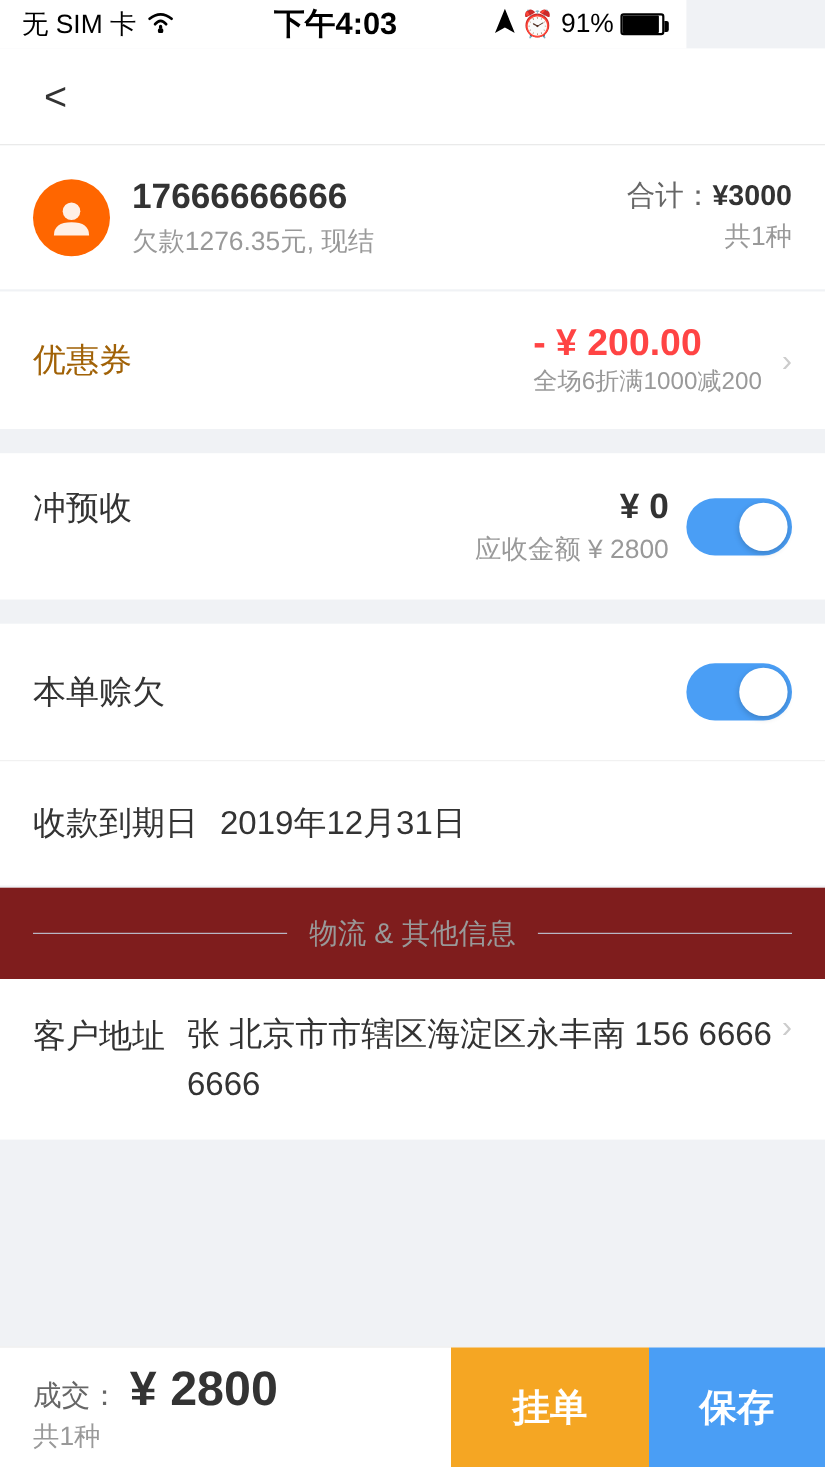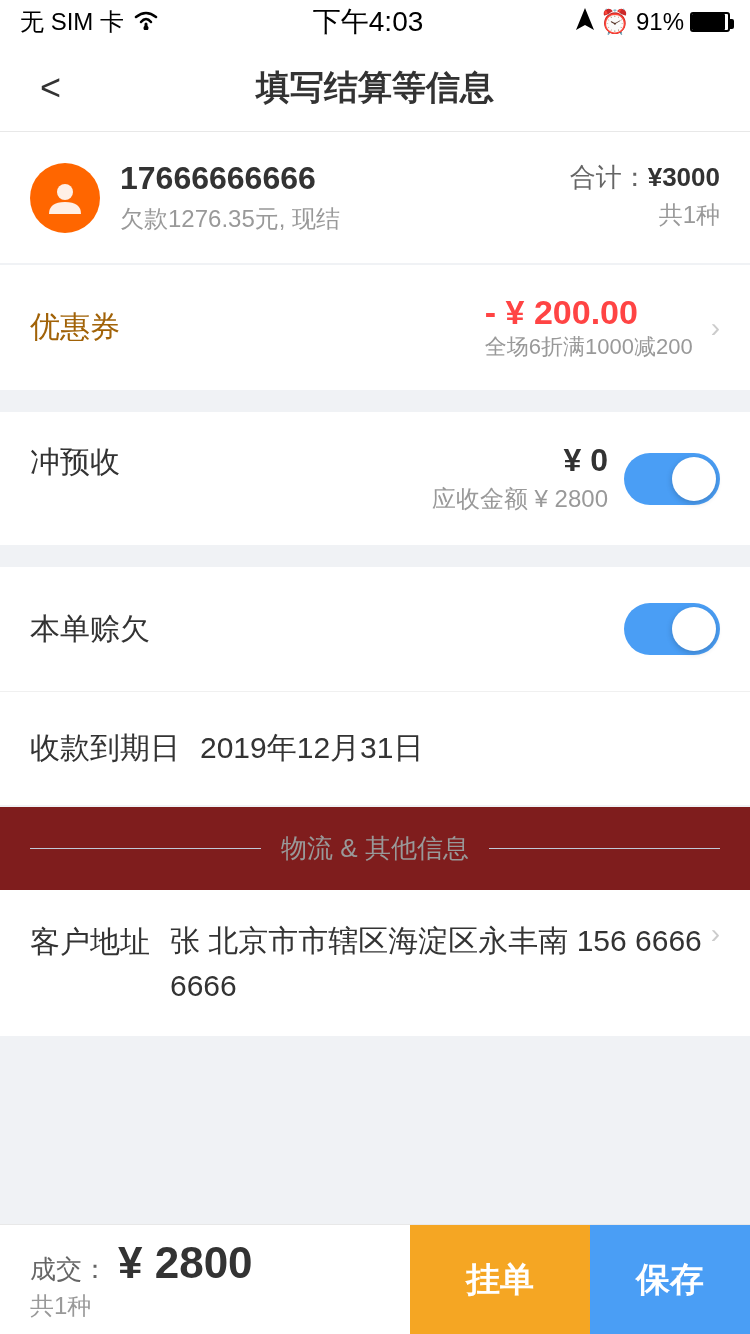--- a/index.html
+++ b/index.html
@@ -7,32 +7,32 @@
     body {
       width: 750px;
       min-height: 1334px;
       font-family: -apple-system, "PingFang SC", "Helvetica Neue", sans-serif;
       background: #f0f2f5;
       font-size: 28px;
       color: #333;
     }
     
     .status-bar {
-      width: 750px;
+      width: 624px;
       height: 44px;
       background: #fff;
       display: flex;
       align-items: center;
       justify-content: space-between;
       padding: 0 20px;
       font-size: 24px;
       color: #000;
     }
     .status-left { display: flex; align-items: center; gap: 8px; }
-    .status-center { font-size: 28px; font-weight: 400; }
+    .status-center { font-size: 28px; font-weight: 700; }
     .status-right { display: flex; align-items: center; gap: 6px; font-size: 24px; }
     .battery-icon {
       width: 40px; height: 20px; border: 2px solid #000; border-radius: 3px; position: relative;
       display: inline-block;
     }
     .battery-icon::after {
       content: ''; position: absolute; right: -6px; top: 5px;
       width: 4px; height: 10px; background: #000; border-radius: 0 2px 2px 0;
     }
     .battery-fill {
@@ -279,21 +279,20 @@
     <span>⏰</span>
     <span>91%</span>
     <div class="battery-icon">
       <div class="battery-fill"></div>
     </div>
   </div>
 </div>
 
 <div class="nav-bar">
   <span class="nav-back">&lt;</span>
-  <span class="nav-title">填写结算等信息</span>
 </div>
 
 <div class="content">
 
   <div class="customer-card">
     <div class="customer-left">
       <div class="avatar">
         <svg width="40" height="40" viewBox="0 0 40 40">
           <circle cx="20" cy="14" r="8" fill="#fff" opacity="0.9"></circle>
           <path d="M4 36 Q4 24 20 24 Q36 24 36 36" fill="#fff" opacity="0.9"></path>

